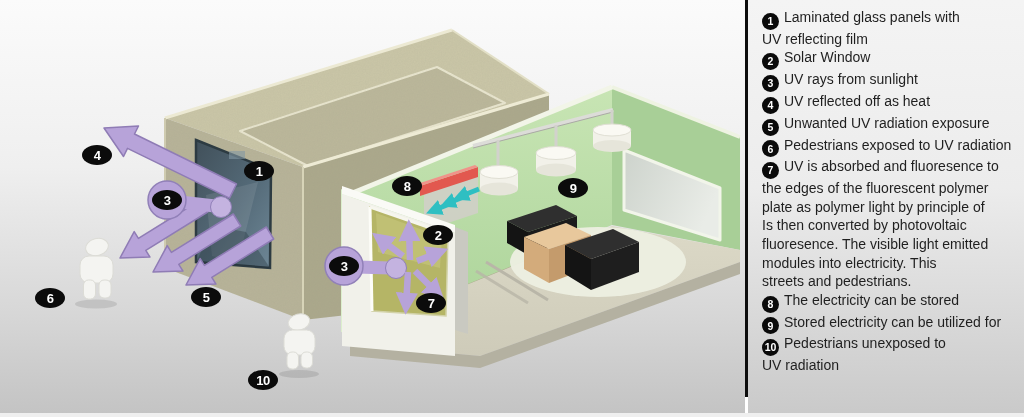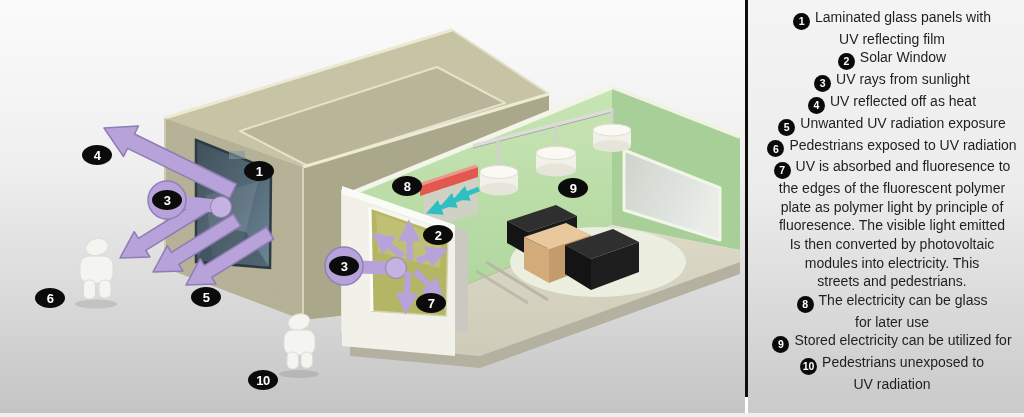--- a/index.html
+++ b/index.html
@@ -14,21 +14,21 @@
   .diagram svg{position:absolute;left:0;top:0;}
   .divider{
     position:absolute;left:745px;top:0;width:3px;height:397px;background:#0d0d0d;
   }
   .legend{
     position:absolute;left:748px;top:0;width:276px;height:417px;
     background:linear-gradient(180deg,#f4f4f4 0%,#ececec 45%,#d6d6d6 80%,#c9c9c9 100%);
     box-sizing:border-box;padding:8px 2px 0 14px;color:#1a1a1a;
   }
   .lline{
-    font-size:14px;line-height:18.6px;white-space:nowrap;color:#1f1f1f;text-align:center;
+    font-size:14px;line-height:18.6px;white-space:nowrap;color:#1f1f1f;
   }
   .num{
     display:inline-flex;width:17px;height:17px;border-radius:50%;
     background:#0a0a0a;color:#ffffff;font-size:10.5px;font-weight:bold;
     align-items:center;justify-content:center;margin-right:5px;vertical-align:-3px;
   }
   .callout{
     position:absolute;width:30px;height:20px;border-radius:50%;
     background:#0b0b0b;color:#ffffff;font-weight:bold;font-size:13px;
     display:flex;align-items:center;justify-content:center;
@@ -259,28 +259,27 @@
     <div class="li">
       <div class="lline"><span class="num">5</span><span>Unwanted UV radiation exposure</span></div>
     </div>
     <div class="li">
       <div class="lline"><span class="num">6</span><span>Pedestrians exposed to UV radiation</span></div>
     </div>
     <div class="li">
       <div class="lline"><span class="num">7</span><span>UV is absorbed and fluoresence to</span></div>
       <div class="lline">the edges of the fluorescent polymer</div>
       <div class="lline">plate as polymer light by principle of</div>
+      <div class="lline">Is then converted by photovoltaic</div>
       <div class="lline">fluoresence. The visible light emitted</div>
-      <div class="lline">Is then converted by photovoltaic</div>
       <div class="lline">modules into electricity. This</div>
       <div class="lline">streets and pedestrians.</div>
     </div>
     <div class="li">
-      <div class="lline"><span class="num">8</span><span>The electricity can be glass</span></div>
-      <div class="lline">for later use</div>
+      <div class="lline"><span class="num">8</span><span>The electricity can be stored</span></div>
     </div>
     <div class="li">
       <div class="lline"><span class="num">9</span><span>Stored electricity can be utilized for</span></div>
     </div>
     <div class="li">
       <div class="lline"><span class="num">10</span><span>Pedestrians unexposed to</span></div>
       <div class="lline">UV radiation</div>
     </div>
   </div>
 

